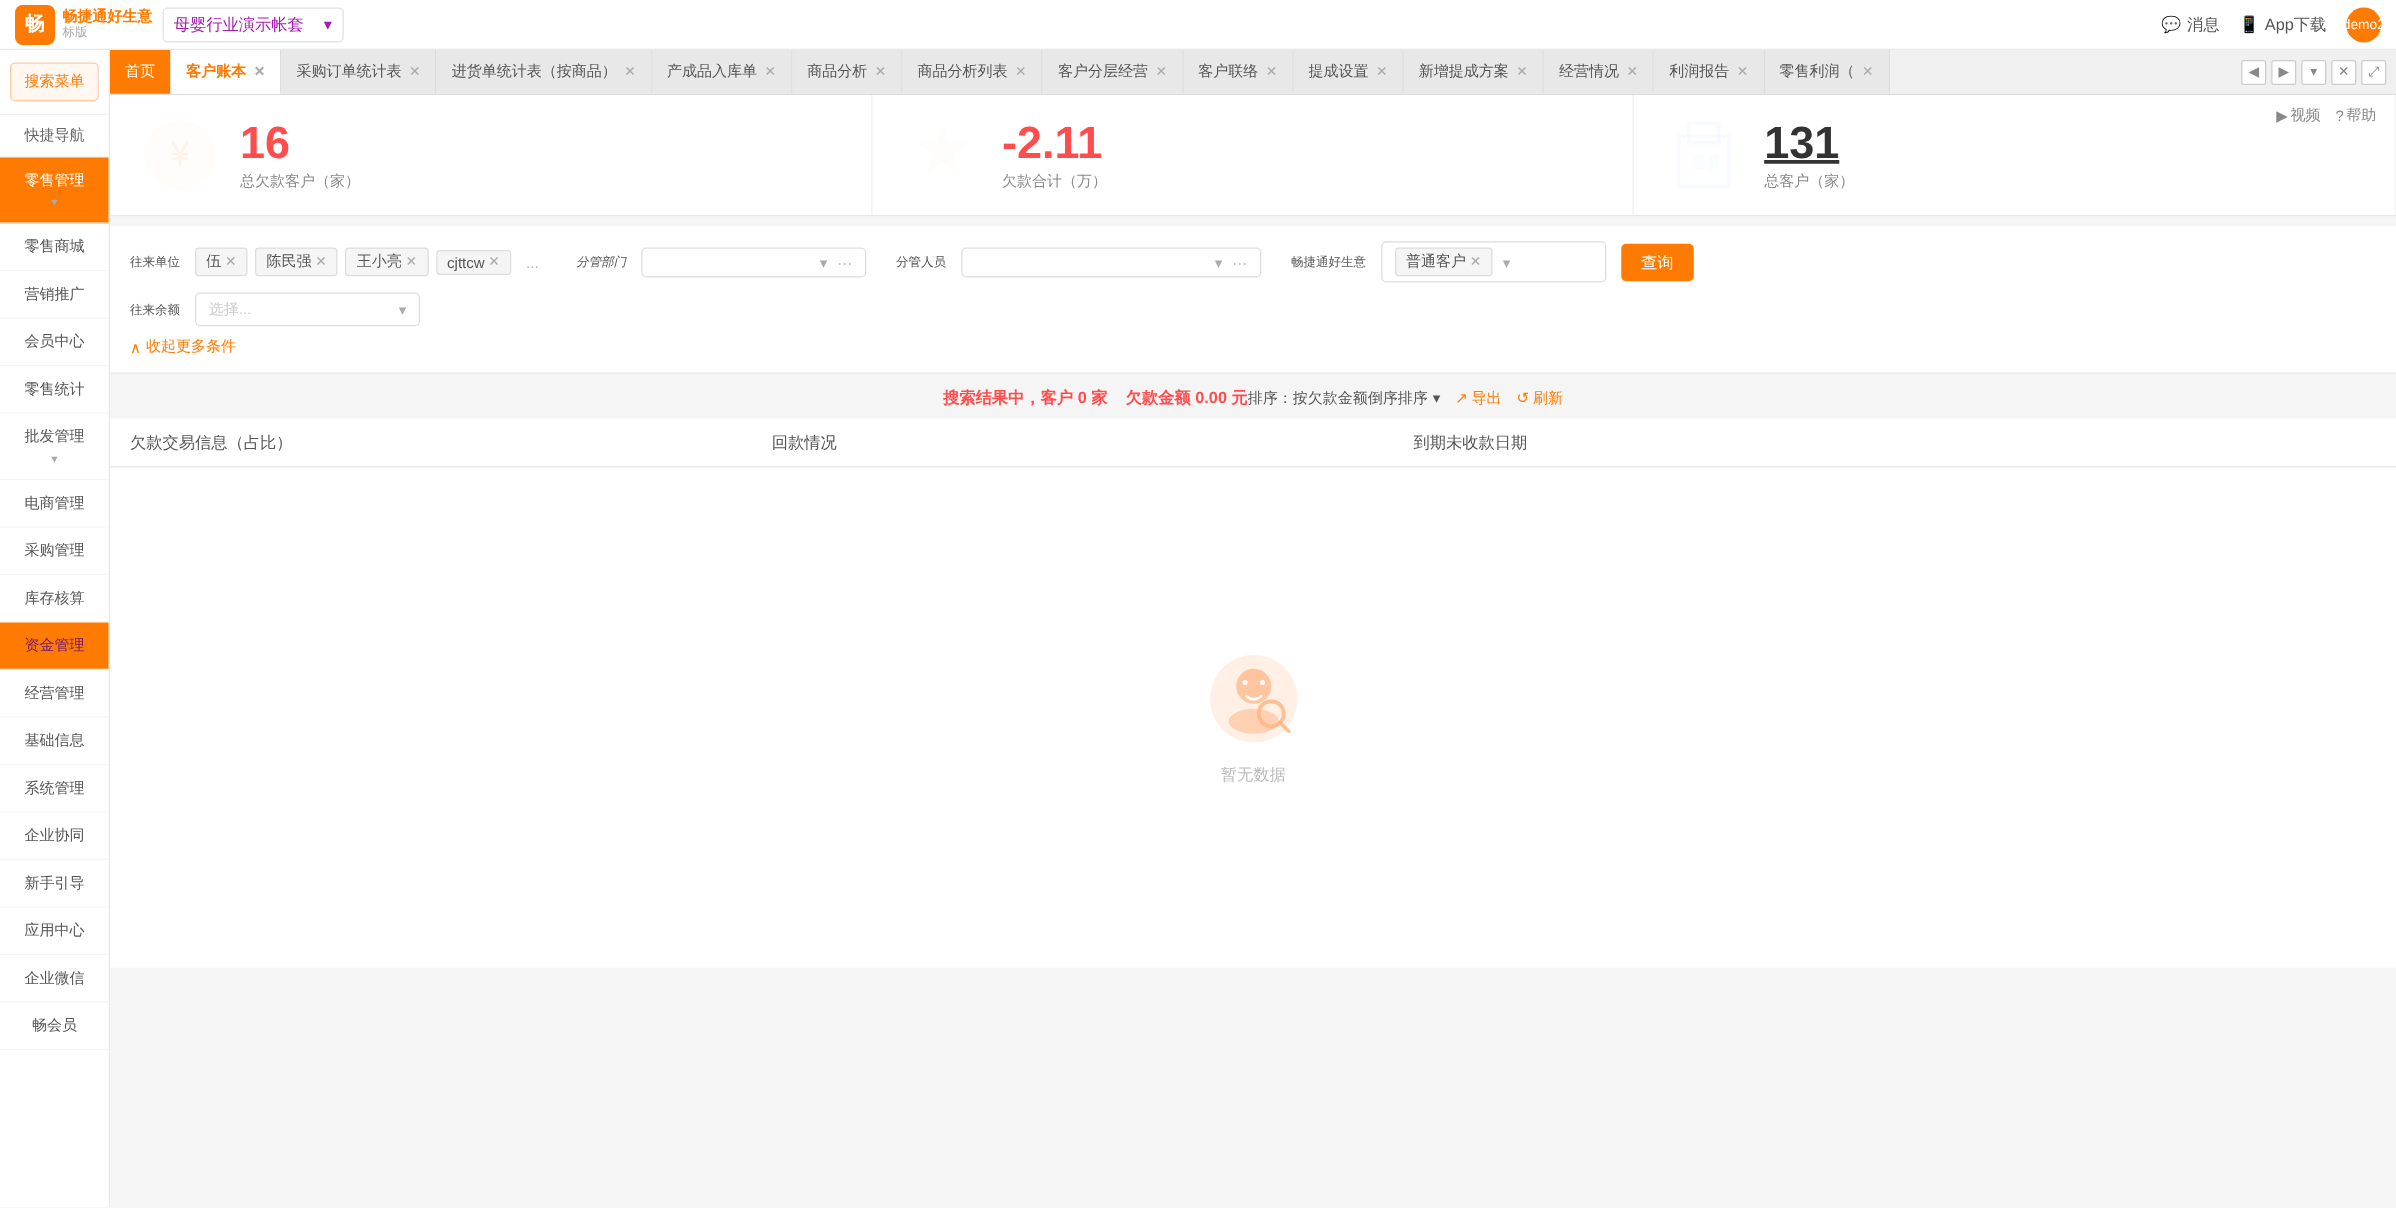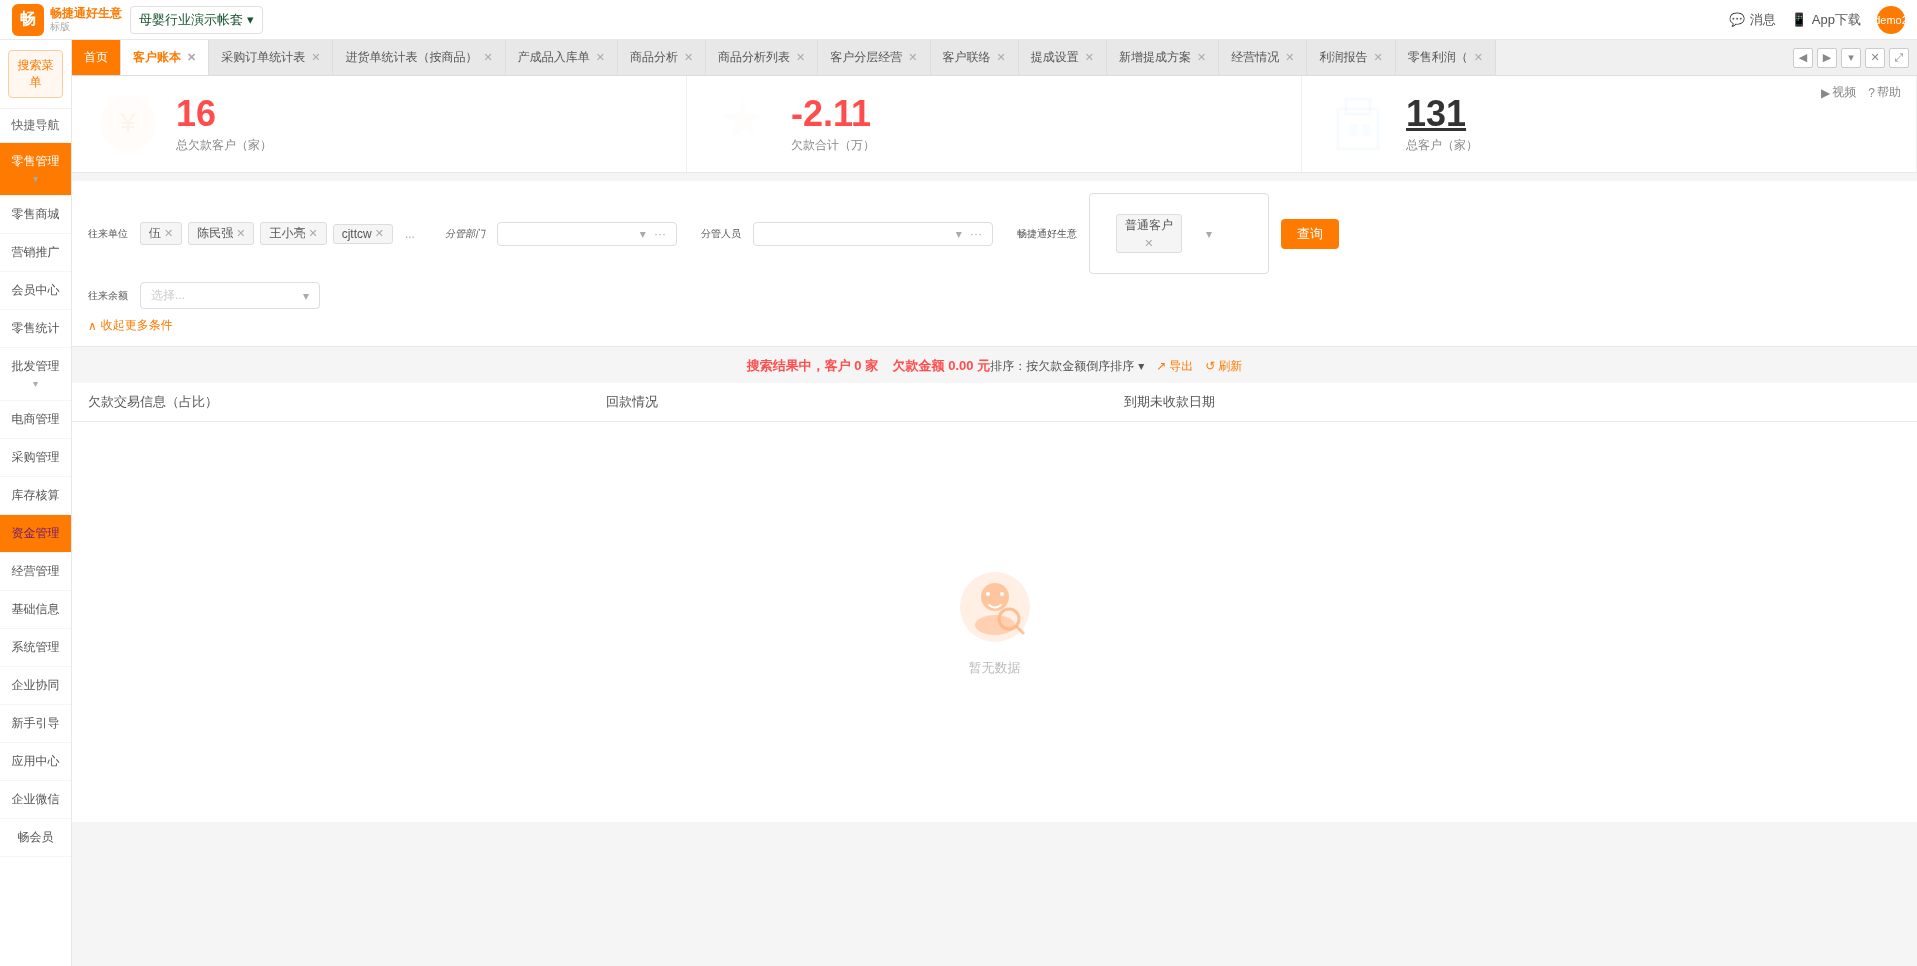--- a/index.html
+++ b/index.html
@@ -4,30 +4,30 @@
   <style>
     * { box-sizing: border-box; margin: 0; padding: 0; }
     body { font-family: "Microsoft YaHei", Arial, sans-serif; font-size: 13px; background: #f5f5f5; color: #333; display: flex; flex-direction: column; height: 100vh; overflow: hidden; }
 
     
     .top-bar { height: 40px; background: #fff; border-bottom: 1px solid #e8e8e8; display: flex; align-items: center; padding: 0 12px; justify-content: space-between; flex-shrink: 0; }
     .top-bar-left { display: flex; align-items: center; gap: 8px; }
     .logo-area { display: flex; align-items: center; gap: 6px; }
     .logo-icon { width: 32px; height: 32px; background: #ff7a00; border-radius: 6px; display: flex; align-items: center; justify-content: center; color: #fff; font-size: 16px; font-weight: bold; }
     .logo-text { font-size: 12px; color: #ff7a00; font-weight: bold; line-height: 1.2; }
-    .org-selector { display: flex; align-items: center; gap: 4px; padding: 4px 8px; border: 1px solid #e0e0e0; border-radius: 4px; cursor: pointer; font-size: 13px; color: #14532d; background: #fff; }
+    .org-selector { display: flex; align-items: center; gap: 16px; padding: 4px 8px; border: 1px solid #e0e0e0; border-radius: 4px; cursor: pointer; font-size: 13px; color: #a21caf; background: #fff; }
     .top-bar-right { display: flex; align-items: center; gap: 16px; }
     .top-bar-btn { display: flex; align-items: center; gap: 4px; cursor: pointer; color: #555; font-size: 13px; }
     .avatar { width: 28px; height: 28px; border-radius: 50%; background: #ff7a00; display: flex; align-items: center; justify-content: center; color: #fff; font-size: 12px; }
 
     
     .main-container { display: flex; flex: 1; overflow: hidden; }
 
     
-    .sidebar { width: 72px; background: #fff; border-right: 1px solid #e8e8e8; display: flex; flex-direction: column; flex-shrink: 0; overflow-y: auto; }
+    .sidebar { width: 88px; background: #fff; border-right: 1px solid #e8e8e8; display: flex; flex-direction: column; flex-shrink: 0; overflow-y: auto; }
     .sidebar-search { padding: 10px 8px; border-bottom: 1px solid #f0f0f0; }
     .sidebar-search-btn { width: 100%; padding: 6px; background: #fff7f0; border: 1px solid #ffcca0; border-radius: 4px; color: #ff7a00; font-size: 12px; cursor: pointer; text-align: center; }
     .sidebar-nav-btn { padding: 8px; border-bottom: 1px solid #f0f0f0; text-align: center; }
     .sidebar-nav-label { font-size: 12px; color: #666; cursor: pointer; }
     .sidebar-item { padding: 10px 4px; text-align: center; cursor: pointer; border-bottom: 1px solid #f5f5f5; }
     .sidebar-item.active { background: #ff7a00; color: #fff; }
     .sidebar-item-label { font-size: 12px; color: #555; display: block; }
     .sidebar-item.active .sidebar-item-label { color: #fff; }
     .sidebar-item-arrow { font-size: 10px; color: #aaa; }
 
@@ -342,21 +342,21 @@
             <span style="color:#aaa;margin-left:4px;">···</span>
           </div>
           <span class="filter-label" style="margin-left:12px;">分管人员</span>
           <div class="filter-select filter-select-wide">
             <span style="color:#ccc;flex:1;"></span>
             <span style="color:#aaa;">▾</span>
             <span style="color:#aaa;margin-left:4px;">···</span>
           </div>
           <span class="filter-label" style="margin-left:12px;">畅捷通好生意</span>
           <div class="filter-select">
-            <div class="filter-tag" style="margin:16px;flex-direction:column;">
+            <div class="filter-tag" style="margin:0;">
               <span>普通客户</span>
               <span class="remove">✕</span>
             </div>
             <span style="color:#aaa;margin-left:4px;">▾</span>
           </div>
           <button class="query-btn">查询</button>
         </div>
         <div class="filter-row">
           <span class="filter-label">往来余额</span>
           <div class="filter-select">

